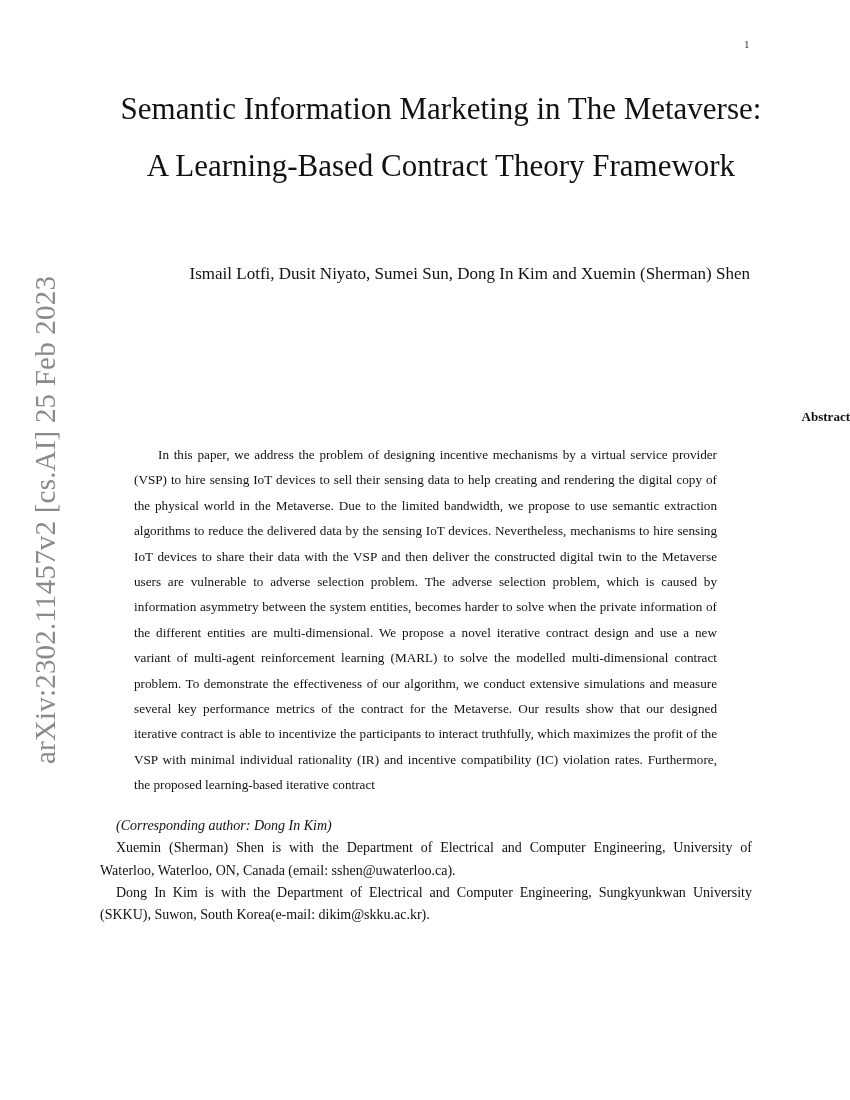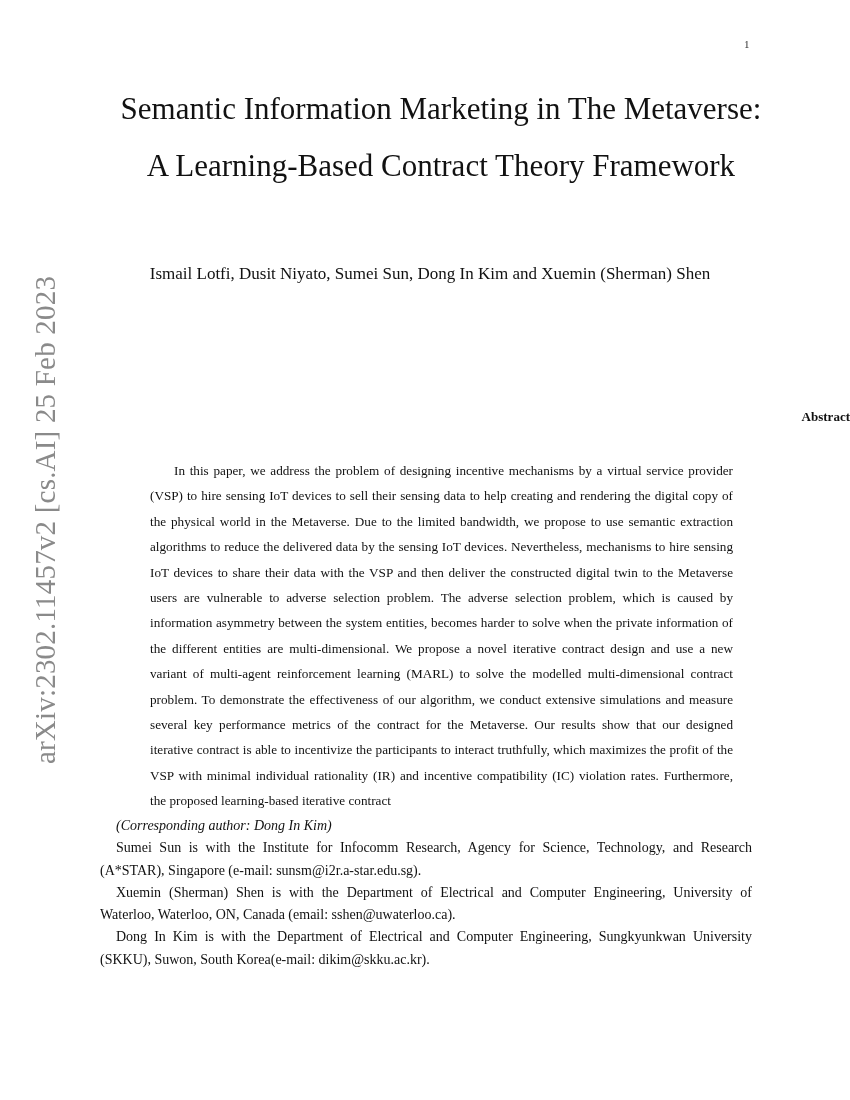--- a/index.html
+++ b/index.html
@@ -5,26 +5,26 @@
   html, body { margin: 0; padding: 0; background: #ffffff; }
   body { width: 850px; height: 1100px; position: relative; overflow: hidden;
          font-family: "Liberation Serif", "DejaVu Serif", serif; color: #111; }
   .page-number { position: absolute; top: 38px; left: 744px; font-size: 11px; color: #333; }
   .arxiv-stamp { position: absolute; left: 20px; top: 270px; width: 50px; height: 500px; }
   .arxiv-stamp span { position: absolute; left: 50%; top: 50%;
         transform: translate(-50%, -50%) rotate(-90deg); white-space: nowrap;
         font-size: 29px; color: #8a8a8a; letter-spacing: 0.2px; }
   .title { position: absolute; left: 116px; width: 650px; top: 80px; text-align: center;
            font-size: 31px; line-height: 57px; margin: 0; font-weight: normal; }
-  .authors { position: absolute; left: 110px; width: 640px; top: 256px; text-align: center;
+  .authors { position: absolute; left: 110px; width: 640px; top: 256px; text-align: right;
              font-size: 17px; line-height: 36px; }
   .abstract-heading { position: absolute; left: 0; width: 850px; top: 409px; text-align: right;
            font-size: 13px; font-weight: bold; }
   .abstract-body { position: absolute; left: 134px; width: 583px; top: 442px;
-           font-size: 13.2px; line-height: 25.4px; text-align: justify; text-indent: 24px; margin: 16px; }
+           font-size: 13.2px; line-height: 25.4px; text-align: justify; text-indent: 24px; margin: 0; }
   .footnotes { position: absolute; left: 100px; width: 652px; top: 815px; font-size: 14px; line-height: 22.3px; }
   .footnotes p { margin: 0; text-align: justify; text-indent: 16px; }
   .corr { font-style: italic; }
 </style>
 </head>
 <body>
 
 <div class="page-number">1</div>
 
 <div class="arxiv-stamp">
@@ -34,16 +34,15 @@
 <h1 class="title">Semantic Information Marketing in The Metaverse: A Learning-Based Contract Theory Framework</h1>
 
 <div class="authors">Ismail Lotfi, Dusit Niyato, Sumei Sun, Dong In Kim and Xuemin (Sherman) Shen</div>
 
 <div class="abstract-heading">Abstract</div>
 
 <p class="abstract-body">In this paper, we address the problem of designing incentive mechanisms by a virtual service provider (VSP) to hire sensing IoT devices to sell their sensing data to help creating and rendering the digital copy of the physical world in the Metaverse. Due to the limited bandwidth, we propose to use semantic extraction algorithms to reduce the delivered data by the sensing IoT devices. Nevertheless, mechanisms to hire sensing IoT devices to share their data with the VSP and then deliver the constructed digital twin to the Metaverse users are vulnerable to adverse selection problem. The adverse selection problem, which is caused by information asymmetry between the system entities, becomes harder to solve when the private information of the different entities are multi-dimensional. We propose a novel iterative contract design and use a new variant of multi-agent reinforcement learning (MARL) to solve the modelled multi-dimensional contract problem. To demonstrate the effectiveness of our algorithm, we conduct extensive simulations and measure several key performance metrics of the contract for the Metaverse. Our results show that our designed iterative contract is able to incentivize the participants to interact truthfully, which maximizes the profit of the VSP with minimal individual rationality (IR) and incentive compatibility (IC) violation rates. Furthermore, the proposed learning-based iterative contract</p>
 
 <div class="footnotes">
   <p class="corr">(Corresponding author: Dong In Kim)</p>
-  <p>Sumei Sun is with the Institute for Infocomm Research, Agency for Science, Technology, and Research (A*STAR), Singapore (e-mail: sunsm@i2r.a-star.edu.sg).</p>
   <p>Xuemin (Sherman) Shen is with the Department of Electrical and Computer Engineering, University of Waterloo, Waterloo, ON, Canada (email: sshen@uwaterloo.ca).</p>
   <p>Dong In Kim is with the Department of Electrical and Computer Engineering, Sungkyunkwan University (SKKU), Suwon, South Korea(e-mail: dikim@skku.ac.kr).</p>
 </div>
 
 </body></html>

